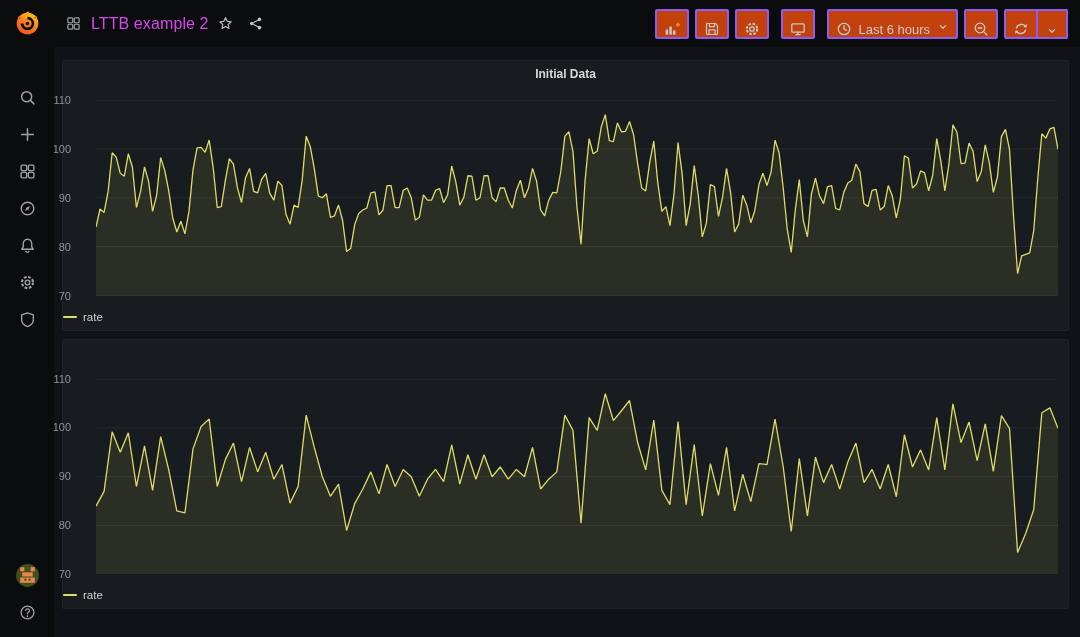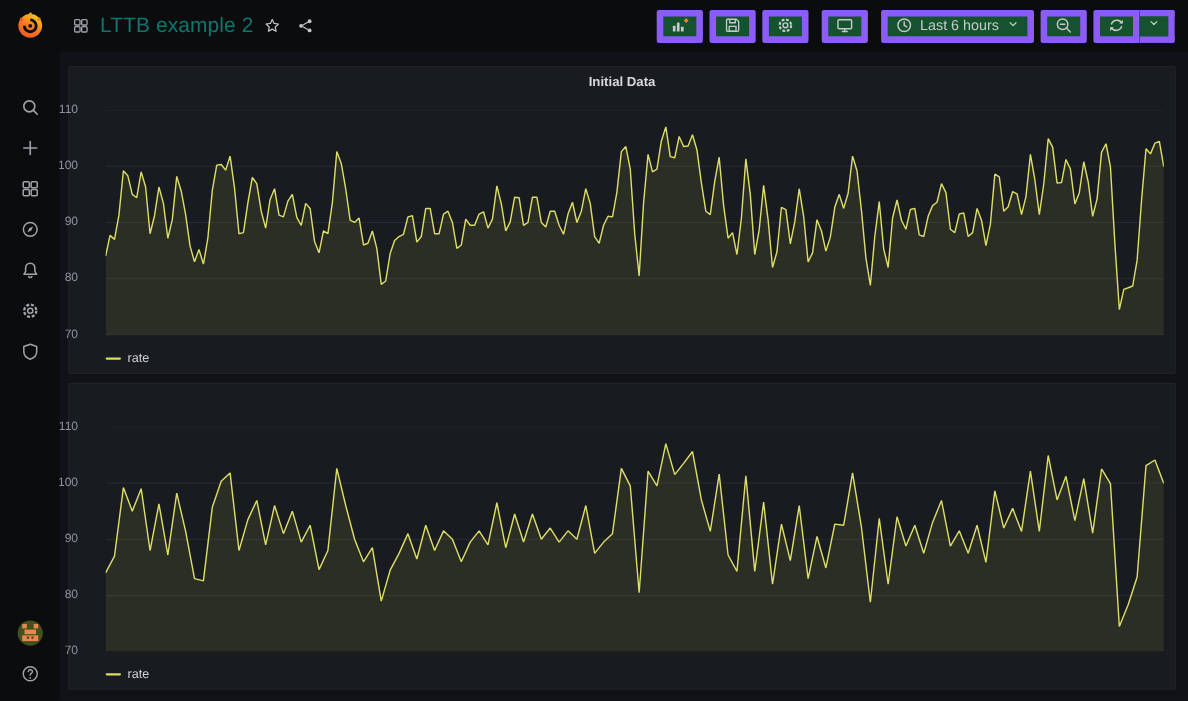--- a/index.html
+++ b/index.html
@@ -18,48 +18,48 @@
   .side-bottom { margin-top:auto; display:flex; flex-direction:column; align-items:center; padding-bottom:8px; }
   .avatar-btn { width:54px; height:40px; display:flex; align-items:center; justify-content:center; cursor:pointer; }
   .help-btn { width:54px; height:34px; display:flex; align-items:center; justify-content:center;
               color:#9fa3a8; cursor:pointer; }
 
   
   .topnav { position:absolute; left:54px; right:0; top:0; height:47px; background:#0b0c0e;
             display:flex; align-items:center; padding:0 12px 0 12px; z-index:2; }
   .crumb-icon { color:#9fa3a8; display:flex; align-items:center; cursor:pointer; }
   .crumb-icon svg { width:15px; height:15px; }
-  .nav-title { color:#0f766e; font-size:19px; font-weight:500; margin-left:10px; letter-spacing:.1px; }
+  .nav-title { color:#d946ef; font-size:16px; font-weight:500; margin-left:10px; letter-spacing:.1px; }
   .nav-icon-btn { color:#c2c5c9; display:flex; align-items:center; justify-content:center;
                   width:26px; height:26px; margin-left:4px; cursor:pointer; }
   .nav-icon-btn svg { width:15px; height:15px; }
   .toolbar { margin-left:auto; display:flex; align-items:center; }
-  .tb-btn { height:30px; min-width:30px; background:#14532d; border:6px solid #8b5cf6; border-radius:2px;
-            color:#c7c9cc; display:flex; align-items:flex-start; justify-content:center; padding:0 7px;
+  .tb-btn { height:30px; min-width:30px; background:#c2410c; border:2px solid #8b5cf6; border-radius:2px;
+            color:#c7c9cc; display:flex; align-items:flex-end; justify-content:center; padding:0 7px;
             cursor:pointer; }
   .tb-btn svg { width:16px; height:16px; }
   .tb-btn + .tb-btn { margin-left:6px; }
   .tb-gap { width:12px; }
   .tb-text { font-size:13px; font-weight:500; margin:0 7px 0 6px; white-space:nowrap; }
   .tb-split-l { border-top-right-radius:0; border-bottom-right-radius:0; }
   .tb-split-r { border-top-left-radius:0; border-bottom-left-radius:0; border-left:none; margin-left:0 !important; }
   .caret svg { width:12px; height:12px; }
 
   
   .content { position:absolute; left:54px; right:0; top:47px; bottom:0;
-             padding:13px 11px 10px 8px; display:flex; flex-direction:column; gap:8px; }
+             padding:13px 11px 28px 8px; display:flex; flex-direction:column; gap:8px; }
   .panel { position:relative; flex:1; background:#181b1f; border:1px solid #202226; border-radius:2px; }
   .panel-title { position:absolute; top:6px; left:0; right:0; text-align:center;
                  color:#d8d9da; font-size:12px; font-weight:700; cursor:pointer; }
   .y-axis { position:absolute; left:0; top:39px; bottom:34px; width:29px; }
   .y-axis .tick { position:absolute; right:21px; transform:translateY(-50%);
                   color:#8e939b; font-size:11px; line-height:11px; }
   .plot { position:absolute; left:33px; right:10px; top:39px; bottom:34px; cursor:crosshair; }
   .plot svg { display:block; width:100%; height:100%; }
-  .legend { position:absolute; left:33px; bottom:7px; display:flex; align-items:center; cursor:pointer; }
+  .legend { position:absolute; left:0; bottom:7px; display:flex; align-items:center; cursor:pointer; }
   .legend-swatch { width:14px; height:2px; border-radius:1px; margin-right:6px; }
   .legend-label { color:#d0d1d3; font-size:11.5px; line-height:12px; }
 </style>
 </head>
 <body>
 
 <div class="app">
 
   <aside class="sidebar">
     <div class="logo-btn">

